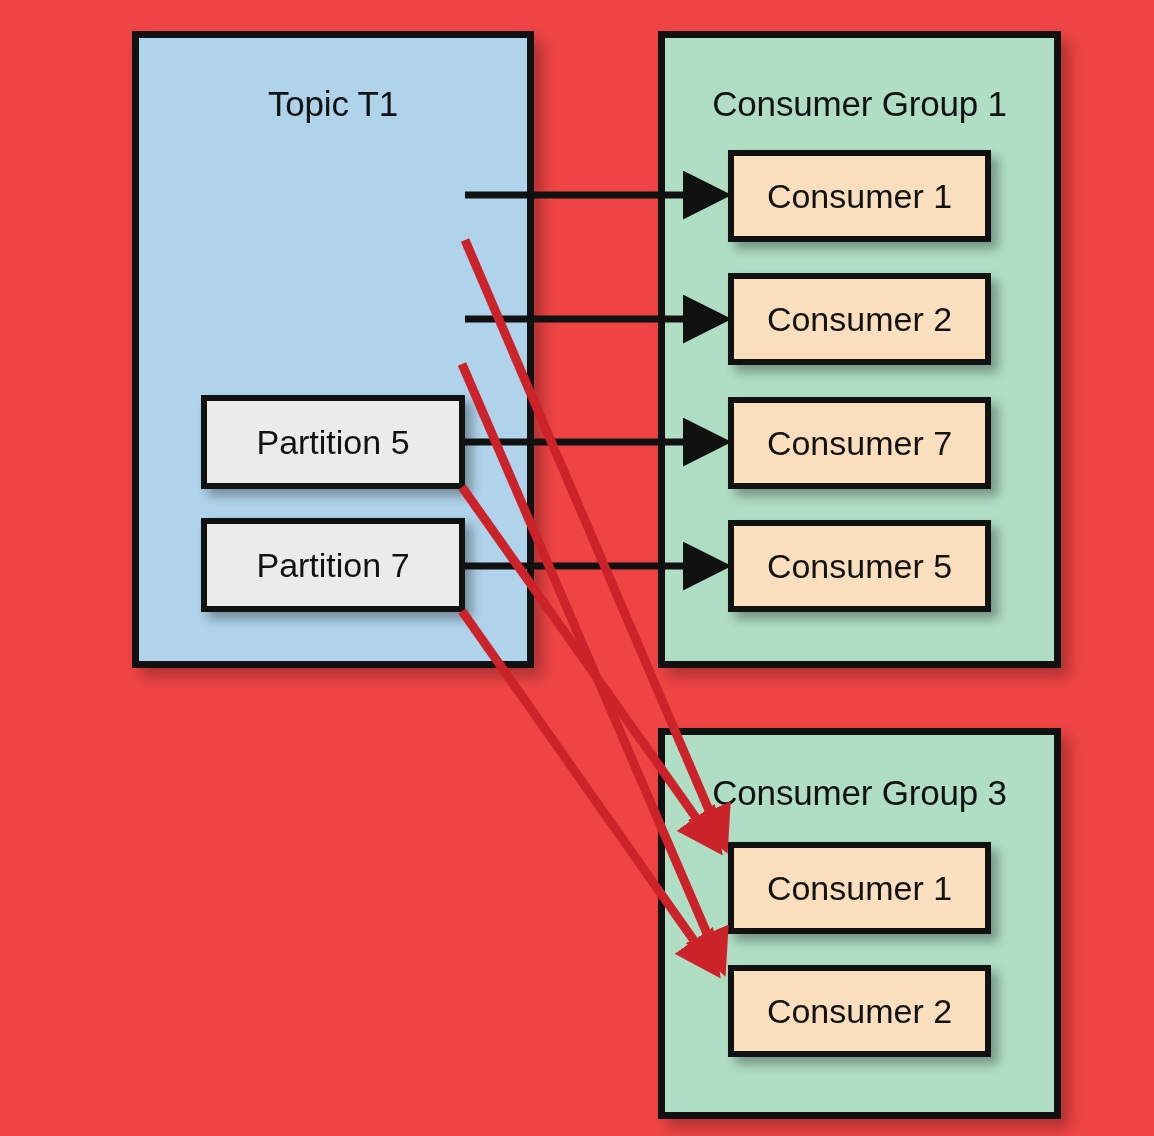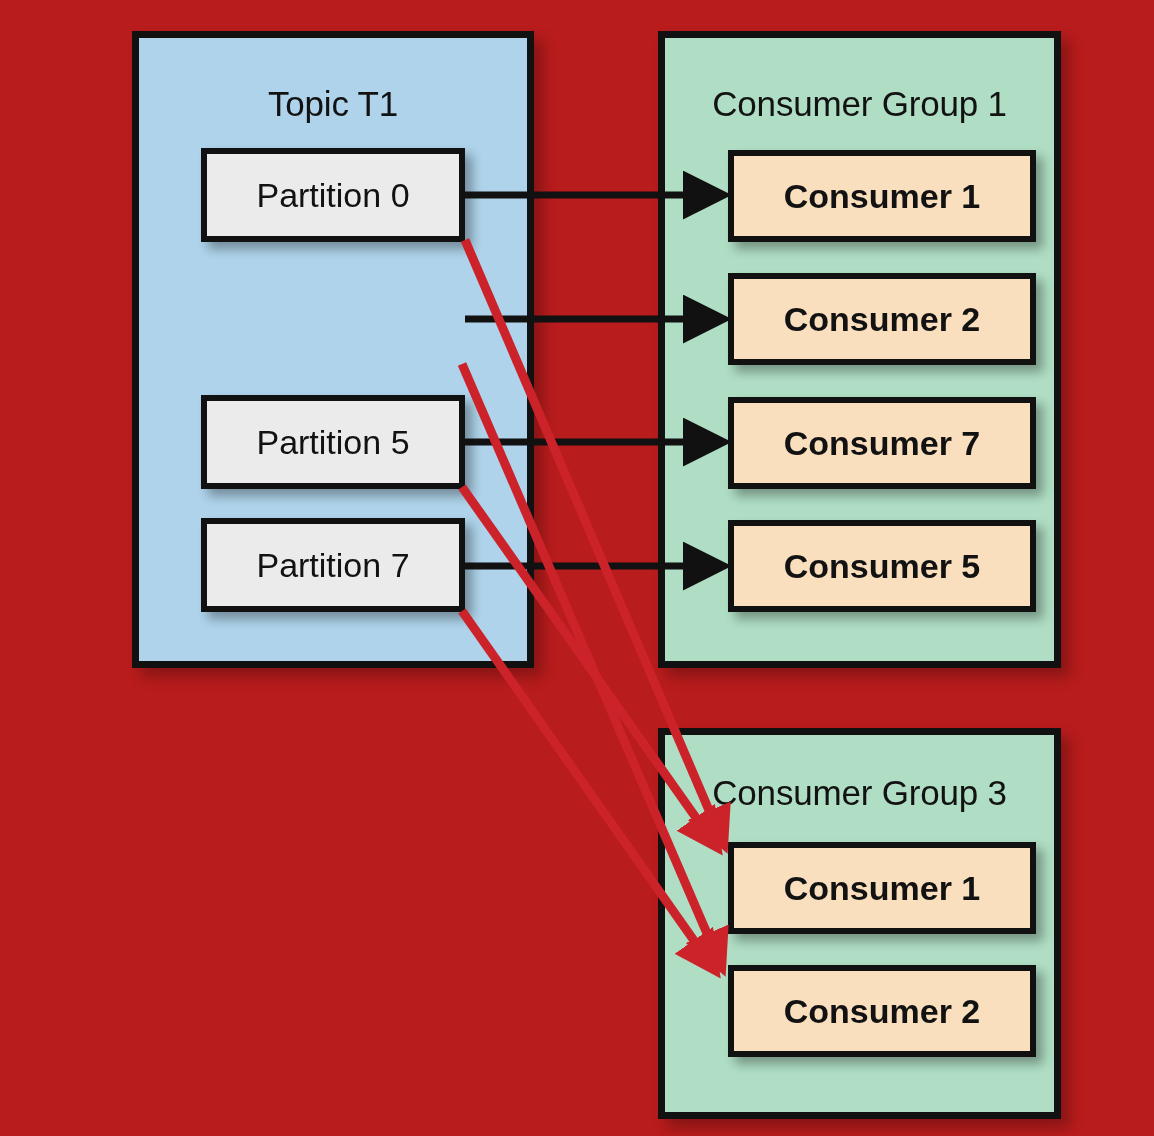--- a/index.html
+++ b/index.html
@@ -7,21 +7,21 @@
     padding: 0;
     background: #ffffff;
   }
   body {
     font-family: "Liberation Sans", sans-serif;
   }
   #stage {
     position: relative;
     width: 1154px;
     height: 1136px;
-    background: #b91c1c;
+    background: #ef4444;
     overflow: hidden;
   }
   .group-box {
     position: absolute;
     border: 7px solid #111111;
     box-sizing: border-box;
     box-shadow: 9px 9px 13px rgba(0,0,0,0.26);
   }
   #topic-t1-box {
     left: 132px;
@@ -75,23 +75,22 @@
   }
   .partition-box {
     background: #ebebeb;
     left: 201px;
     width: 264px;
     height: 94px;
   }
   .consumer-box {
     background: #fadfbe;
     left: 728px;
-    width: 308px;
+    width: 263px;
     height: 92px;
-    font-weight: bold;
   }
   #svg-arrows {
     position: absolute;
     left: 0;
     top: 0;
     width: 1154px;
     height: 1136px;
     pointer-events: none;
   }
 </style>
@@ -105,21 +104,20 @@
   </div>
 
   <div class="group-box" id="consumer-group-1-box">
     <div class="group-title">Consumer Group 1</div>
   </div>
 
   <div class="group-box" id="consumer-group-2-box">
     <div class="group-title">Consumer Group 3</div>
   </div>
 
-  <div class="node-box partition-box" style="top:148px;">Partition 0</div>
   <div class="node-box partition-box" style="top:395px;">Partition 5</div>
   <div class="node-box partition-box" style="top:518px;">Partition 7</div>
 
   <div class="node-box consumer-box" style="top:150px;">Consumer 1</div>
   <div class="node-box consumer-box" style="top:273px;">Consumer 2</div>
   <div class="node-box consumer-box" style="top:397px;">Consumer 7</div>
   <div class="node-box consumer-box" style="top:520px;">Consumer 5</div>
 
   <div class="node-box consumer-box" style="top:842px;">Consumer 1</div>
   <div class="node-box consumer-box" style="top:965px;">Consumer 2</div>

